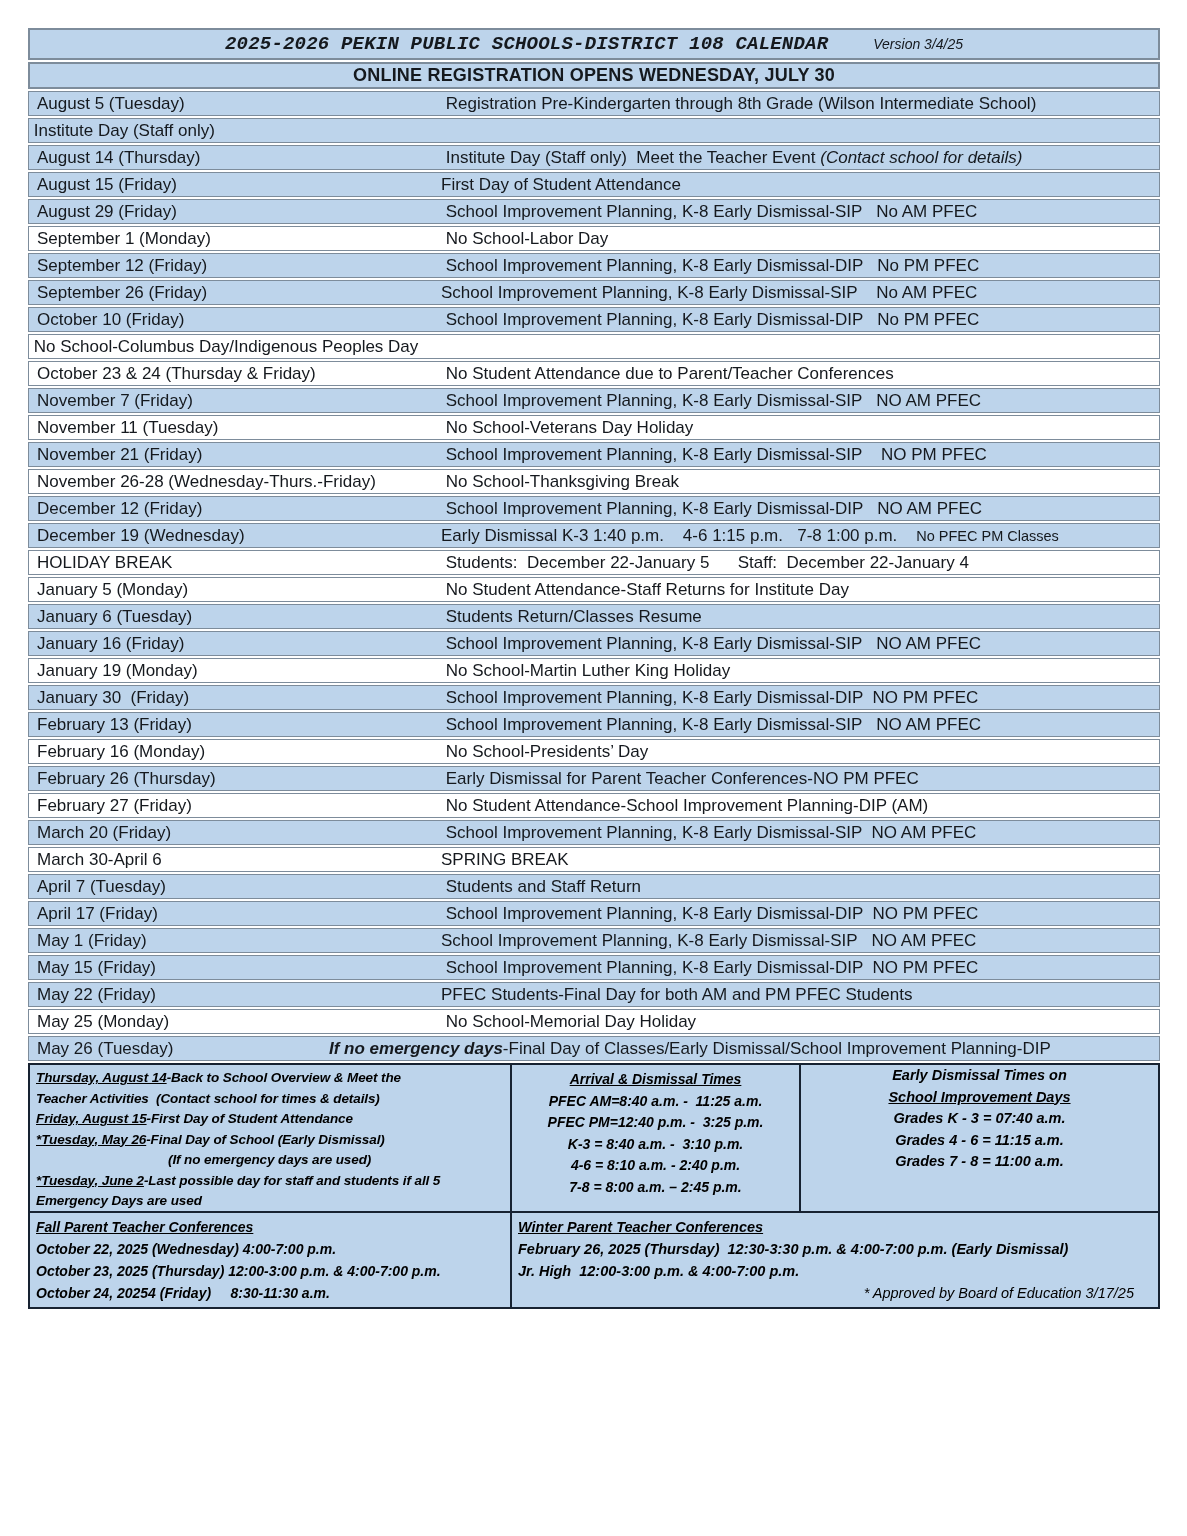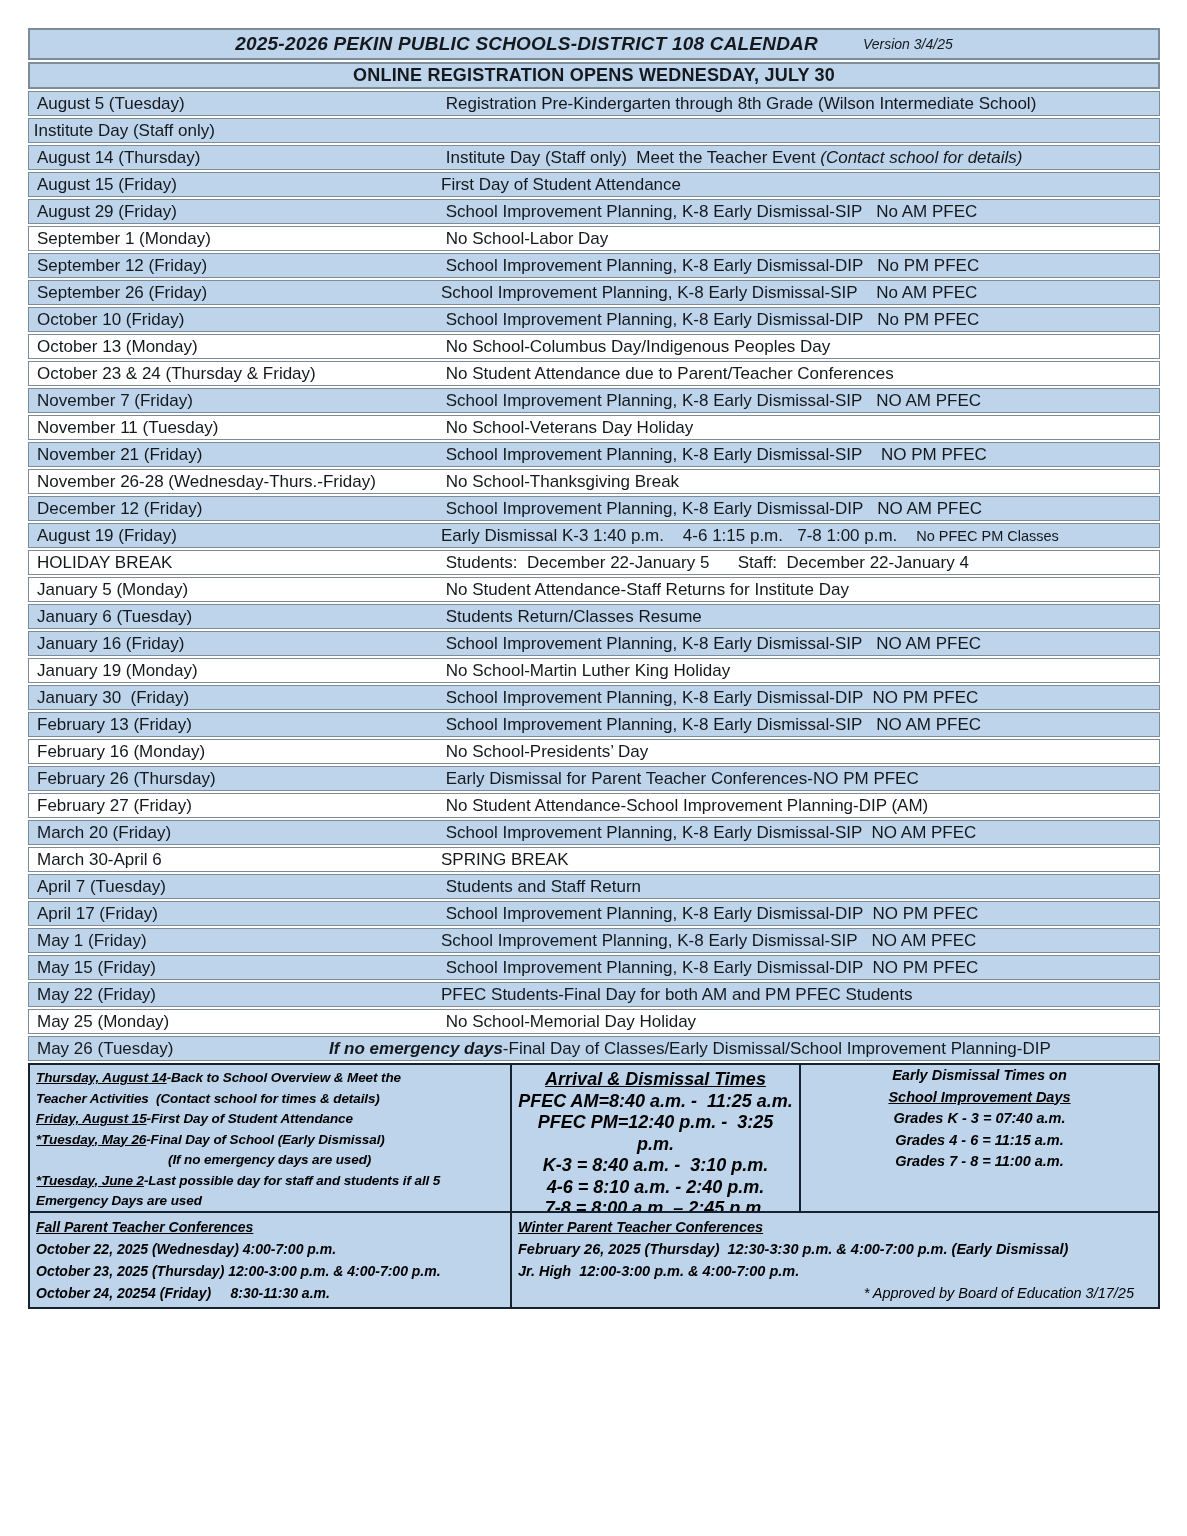--- a/index.html
+++ b/index.html
@@ -14,21 +14,21 @@
     width:1187px;height:1536px;background:#ffffff;
     font-family:"Liberation Sans",sans-serif;color:var(--ink);
     position:relative;
   }
   .doc{position:absolute;left:28px;top:28px;width:1132px;}
 
   .title-bar{
     background:var(--blue);border:2px solid var(--row-border);
     height:32px;display:flex;align-items:center;justify-content:center;
   }
-  .title-bar .title{font-weight:bold;font-style:italic;font-size:19px;letter-spacing:.2px;}
+  .title-bar .title{font-weight:bold;font-style:italic;font-size:19px;letter-spacing:.2px;font-family:Liberation Mono, monospace;}
   .title-bar .version{font-style:italic;font-size:14px;margin-left:45px;}
 
   .banner-bar{
     background:var(--blue);border:2px solid var(--row-border);
     height:27px;margin-top:2px;display:flex;align-items:center;justify-content:center;
     font-weight:bold;font-size:18px;letter-spacing:.2px;
   }
 
   .cal-row{
     height:25px;border:1px solid var(--row-border);margin-top:2px;
@@ -46,21 +46,21 @@
   .footer{margin-top:2px;}
   .frow{display:flex;}
   .fbox{
     background:var(--blue);border:2px solid var(--box-border);
     padding:3px 6px;overflow:hidden;
     font-weight:bold;font-style:italic;color:#000000;
   }
   .fbox + .fbox{border-left:none;}
   .frow2 .fbox{border-top:none;}
   .kd{width:484px;height:150px;font-size:13.5px;line-height:20.5px;letter-spacing:-0.1px;}
-  .arr{width:289px;height:150px;font-size:18px;line-height:21.5px;text-align:center;padding-top:4px;}
+  .arr{width:289px;height:150px;font-size:14px;line-height:21.5px;text-align:center;padding-top:4px;}
   .edt{width:359px;height:150px;font-size:14.5px;line-height:21.5px;text-align:center;padding-top:0;}
   .conf-l{width:484px;height:96px;font-size:14px;line-height:22px;}
   .conf-r{width:648px;height:96px;font-size:14.5px;line-height:22px;}
   .u{text-decoration:underline;}
   .indent{padding-left:132px;}
   .approved{
     text-align:right;font-weight:normal;font-style:italic;font-size:14.5px;padding-right:18px;
   }
   .fline{white-space:pre-wrap;}
 </style>
@@ -106,21 +106,20 @@
     </div>
       <div class="cal-row blue">
       <span class="date">September 26 (Friday)</span>
       <span class="event"><b class="pre"></b><span>School Improvement Planning, K-8 Early Dismissal-SIP    No AM PFEC</span><i class="it"></i><span class="small"></span></span>
     </div>
       <div class="cal-row blue">
       <span class="date">October 10 (Friday)</span>
       <span class="event"><b class="pre"></b><span> School Improvement Planning, K-8 Early Dismissal-DIP   No PM PFEC</span><i class="it"></i><span class="small"></span></span>
     </div>
       <div class="cal-row white">
-      <span class="date">October 13 (Monday)</span>
       <span class="event"><b class="pre"></b><span> No School-Columbus Day/Indigenous Peoples Day</span><i class="it"></i><span class="small"></span></span>
     </div>
       <div class="cal-row white">
       <span class="date">October 23 &amp; 24 (Thursday &amp; Friday)</span>
       <span class="event"><b class="pre"></b><span> No Student Attendance due to Parent/Teacher Conferences</span><i class="it"></i><span class="small"></span></span>
     </div>
       <div class="cal-row blue">
       <span class="date">November 7 (Friday)</span>
       <span class="event"><b class="pre"></b><span> School Improvement Planning, K-8 Early Dismissal-SIP   NO AM PFEC</span><i class="it"></i><span class="small"></span></span>
     </div>
@@ -134,21 +133,21 @@
     </div>
       <div class="cal-row white">
       <span class="date">November 26-28 (Wednesday-Thurs.-Friday)</span>
       <span class="event"><b class="pre"></b><span> No School-Thanksgiving Break</span><i class="it"></i><span class="small"></span></span>
     </div>
       <div class="cal-row blue">
       <span class="date">December 12 (Friday)</span>
       <span class="event"><b class="pre"></b><span> School Improvement Planning, K-8 Early Dismissal-DIP   NO AM PFEC</span><i class="it"></i><span class="small"></span></span>
     </div>
       <div class="cal-row blue">
-      <span class="date">August 19 (Friday)</span>
+      <span class="date">December 19 (Wednesday)</span>
       <span class="event"><b class="pre"></b><span>Early Dismissal K-3 1:40 p.m.    4-6 1:15 p.m.   7-8 1:00 p.m.    </span><i class="it"></i><span class="small">No PFEC PM Classes</span></span>
     </div>
       <div class="cal-row white">
       <span class="date">HOLIDAY BREAK</span>
       <span class="event"><b class="pre"></b><span> Students:  December 22-January 5      Staff:  December 22-January 4</span><i class="it"></i><span class="small"></span></span>
     </div>
       <div class="cal-row white">
       <span class="date">January 5 (Monday)</span>
       <span class="event"><b class="pre"></b><span> No Student Attendance-Staff Returns for Institute Day</span><i class="it"></i><span class="small"></span></span>
     </div>

